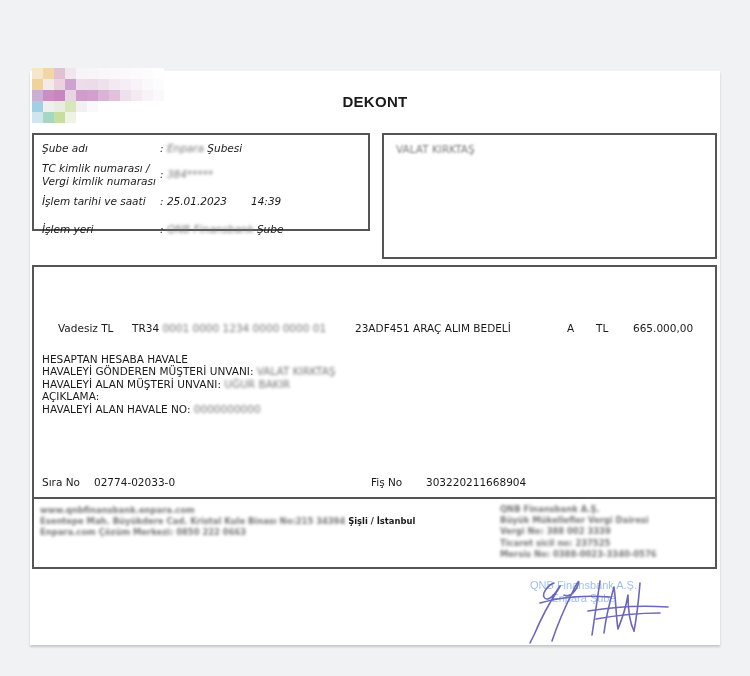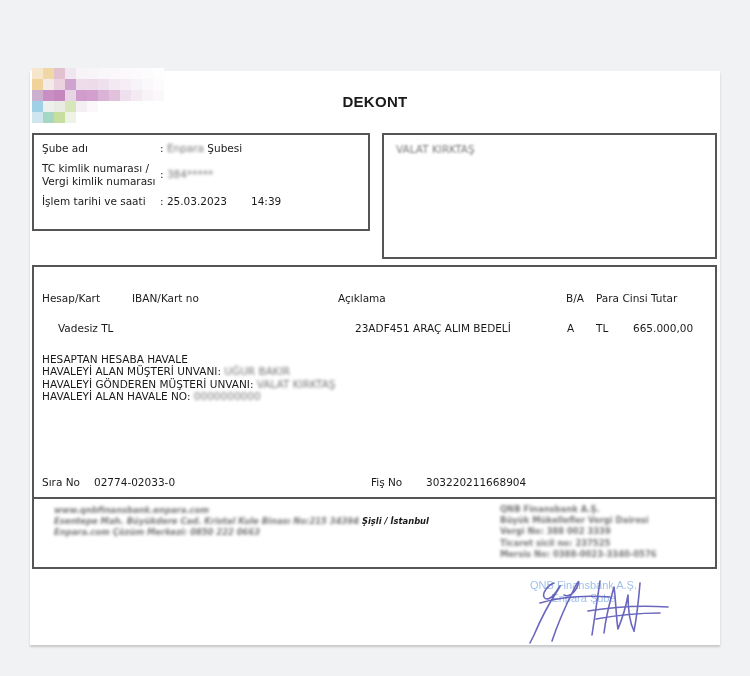--- a/index.html
+++ b/index.html
@@ -19,21 +19,21 @@
 
   .title {
     position: absolute; left: 0; width: 690px; top: 22px; text-align: center;
     font-family: "Liberation Sans", sans-serif; font-weight: bold; font-size: 15px; letter-spacing: 0.3px;
   }
 
   .box { position: absolute; border: 2px solid #555; background: #fff; }
   .blur { filter: blur(1.6px); color: #777; }
 
   
-  .info { left: 2px; top: 62px; width: 338px; height: 98px; padding: 16px 8px; font-size: 10.5px; }
+  .info { left: 2px; top: 62px; width: 338px; height: 98px; padding: 16px 8px; font-size: 10.5px; font-style: italic; }
   .info .row { display: flex; position: absolute; left: 8px; }
   .info .lbl { width: 118px; line-height: 13px; }
   .info .val { line-height: 13px; }
   .info .time { margin-left: 24px; }
 
   .recipient { left: 352px; top: 62px; width: 335px; height: 126px; padding: 8px 12px; font-size: 10.5px; }
 
   
   .txn { left: 2px; top: 194px; width: 685px; height: 81px; font-size: 10.5px; }
   .txn .intro { position: absolute; left: 8px; top: 7px; }
@@ -42,21 +42,21 @@
   .txn .line { top: 55px; }
   .txn .c { position: absolute; white-space: nowrap; }
 
   
   .detail { left: 2px; top: 273px; width: 685px; height: 155px; font-size: 10.5px; border-top: none; }
   .detail .lines { position: absolute; left: 8px; top: 9px; line-height: 12.4px; }
   .detail .ref { position: absolute; top: 132px; }
 
   
   .footer { left: 2px; top: 426px; width: 685px; height: 72px; font-size: 8.4px; font-weight: bold; }
-  .footer .left { position: absolute; left: 20px; top: 6px; line-height: 11px; font-style: italic; }
+  .footer .left { position: absolute; left: 6px; top: 6px; line-height: 11px; }
   .footer .right { position: absolute; left: 466px; top: 5px; line-height: 11.2px; }
 
   .signature { position: absolute; left: 470px; top: 500px; width: 175px; height: 75px; }
   .stamp { position: absolute; left: 30px; top: 8px; color: #8fb4e6; font-size: 11px; line-height: 13px; text-align: center; font-family: "Liberation Sans", sans-serif; opacity: 0.85; }
 </style>
 </head>
 <body>
 
 <div class="page">
 
@@ -130,51 +130,50 @@
       <span class="lbl">Şube adı</span>
       <span class="val">: <span class="blur">Enpara</span> Şubesi</span>
     </div>
     <div class="row" style="top:27px">
       <span class="lbl" style="white-space:pre-line">TC kimlik numarası /
 Vergi kimlik numarası</span>
       <span class="val" style="padding-top:6px">: <span class="blur">384*****</span></span>
     </div>
     <div class="row" style="top:60px">
       <span class="lbl">İşlem tarihi ve saati</span>
-      <span class="val">: 25.03.2023</span>
+      <span class="val">: 25.01.2023</span>
       <span class="val time">14:39</span>
+    </div>
+    <div class="row" style="top:88px">
+      <span class="lbl">İşlem yeri</span>
+      <span class="val">: <span class="blur">QNB Finansbank</span> Şube</span>
     </div>
   </div>
 
   <div class="box recipient">
     <span class="blur" style="filter:blur(1.2px)">VALAT KIRKTAŞ</span>
   </div>
 
   <div class="box txn">
-    <div class="hdr">
-      <span class="c" style="left:8px">Hesap/Kart</span>
-      <span class="c" style="left:98px">IBAN/Kart no</span>
-      <span class="c" style="left:304px">Açıklama</span>
-      <span class="c" style="left:532px">B/A</span>
-      <span class="c" style="left:562px">Para Cinsi Tutar</span>
-    </div>
     <div class="line">
       <span class="c" style="left:24px">Vadesiz TL</span>
+      <span class="c" style="left:98px"><span>TR34</span> <span class="blur">0001 0000 1234 0000 0000 01</span></span>
       <span class="c" style="left:321px">23ADF451 ARAÇ ALIM BEDELİ</span>
       <span class="c" style="left:533px">A</span>
       <span class="c" style="left:562px">TL</span>
       <span class="c" style="left:599px">665.000,00</span>
     </div>
   </div>
 
   <div class="box detail">
     <div class="lines">
       <div>HESAPTAN HESABA HAVALE</div>
+      <div><span>HAVALEYİ GÖNDEREN MÜŞTERİ UNVANI:</span> <span class="blur">VALAT KIRKTAŞ</span></div>
       <div><span>HAVALEYİ ALAN MÜŞTERİ UNVANI:</span> <span class="blur">UĞUR BAKIR</span></div>
-      <div><span>HAVALEYİ GÖNDEREN MÜŞTERİ UNVANI:</span> <span class="blur">VALAT KIRKTAŞ</span></div>
+      <div>AÇIKLAMA:</div>
       <div><span>HAVALEYİ ALAN HAVALE NO:</span> <span class="blur">0000000000</span></div>
     </div>
     <span class="ref" style="left:8px">Sıra No</span>
     <span class="ref" style="left:60px">02774-02033-0</span>
     <span class="ref" style="left:337px">Fiş No</span>
     <span class="ref" style="left:392px">303220211668904</span>
   </div>
 
   <div class="box footer">
     <div class="left">

